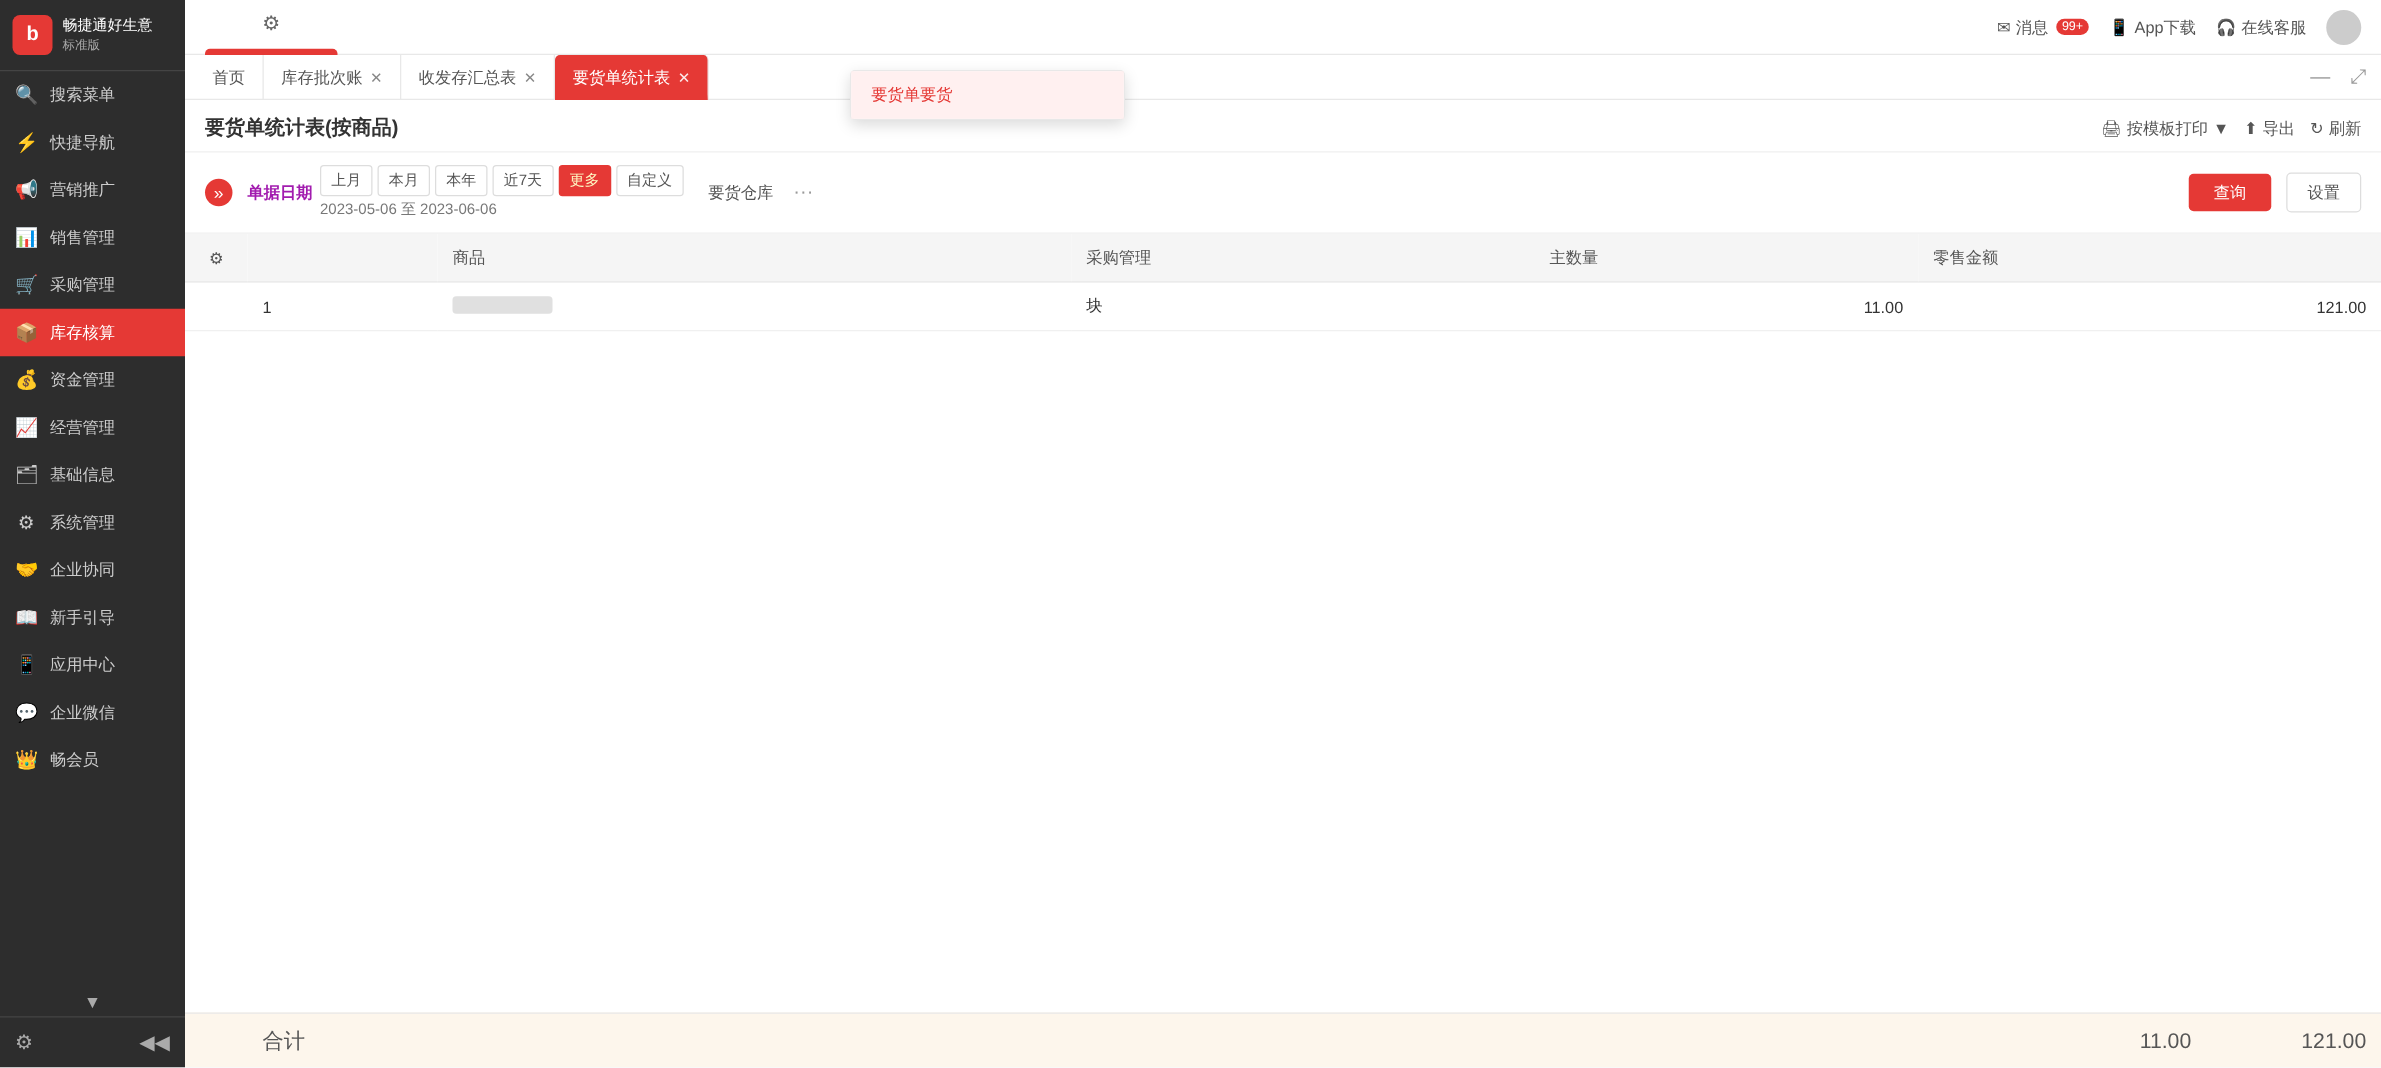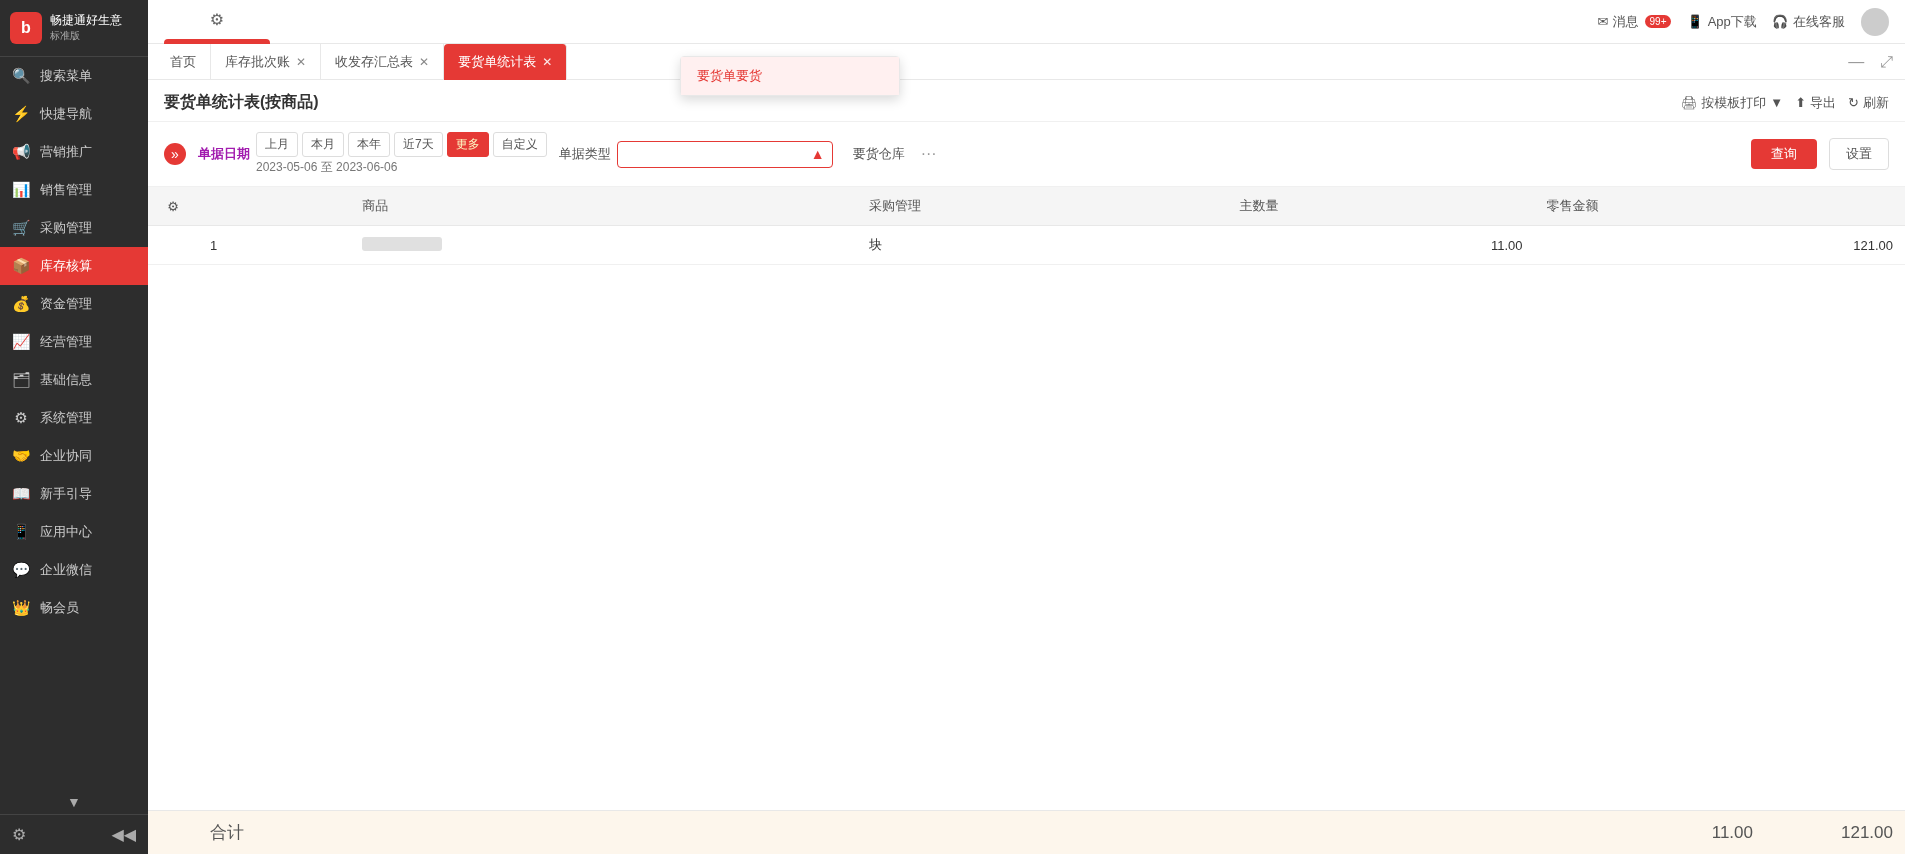--- a/index.html
+++ b/index.html
@@ -615,27 +615,20 @@
             <button class="date-btn">本月</button>
             <button class="date-btn">本年</button>
             <button class="date-btn">近7天</button>
             <button class="date-btn more">更多</button>
             <button class="date-btn">自定义</button>
           </div>
           <div class="date-range">2023-05-06 至 2023-06-06</div>
         </div>
       </div>
 
-      <div class="filter-select-group">
-        <span class="filter-select-label">单据类型</span>
-        <div class="filter-select-wrapper">
-          <input type="text" class="filter-select" value="" style="border-color: rgb(229, 57, 53);">
-          <span class="filter-select-chevron">▲</span>
-        </div>
-      </div>
 
       <span class="warehouse-label">要货仓库</span>
       <span class="warehouse-more-btn">···</span>
 
       <button class="query-btn">查询</button>
       <button class="settings-btn">设置</button>
     </div>
 
     <div class="dropdown-menu">
       <div class="dropdown-item selected">要货单要货</div>

